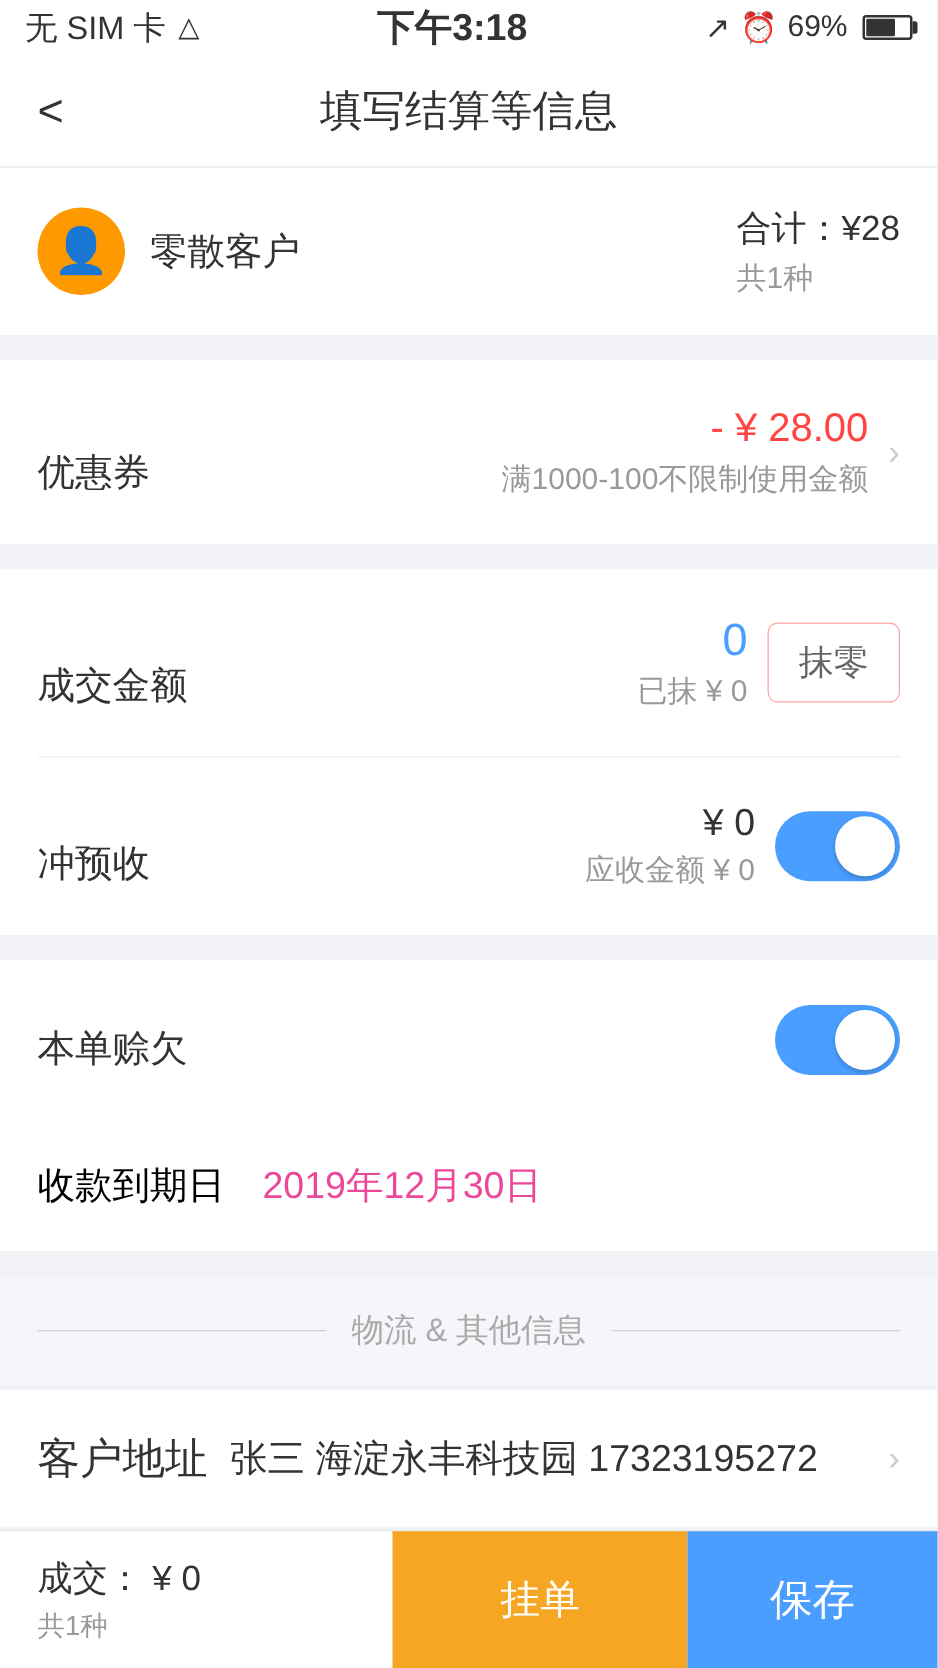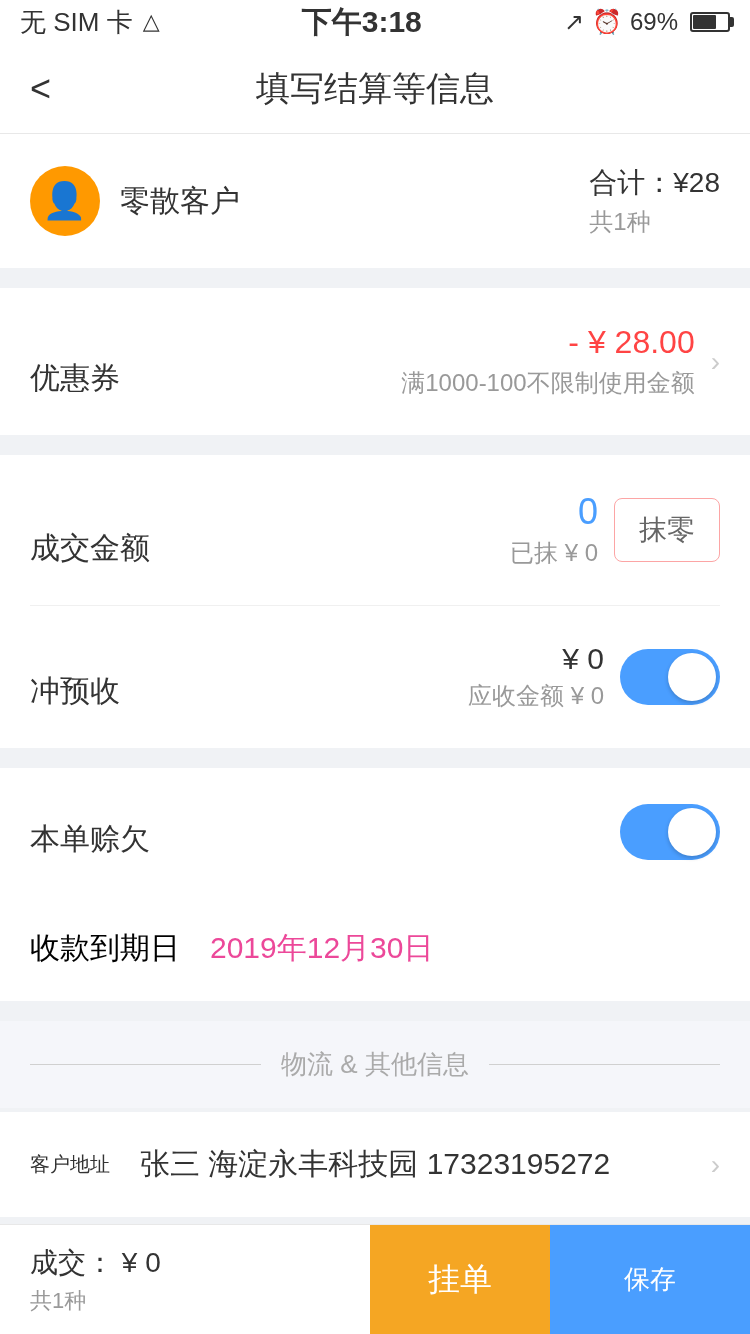--- a/index.html
+++ b/index.html
@@ -223,24 +223,24 @@
       white-space: nowrap;
     }
     
     .address-row {
       background: #fff;
       display: flex;
       align-items: center;
       padding: 32px 30px;
     }
     .address-label {
-      font-size: 20px;
+      font-size: 34px;
       color: #333;
       flex-shrink: 0;
-      margin-right: 30px;
+      margin-right: 18px;
     }
     .address-value {
       font-size: 30px;
       color: #333;
       flex: 1;
     }
     
     .bottom-bar {
       position: fixed;
       bottom: 0; left: 0;
@@ -251,32 +251,32 @@
       align-items: center;
       border-top: 1px solid #e8e8e8;
     }
     .bottom-summary {
       flex: 1;
       padding: 0 30px;
     }
     .bottom-trans { font-size: 28px; color: #333; }
     .bottom-count { font-size: 22px; color: #999; margin-top: 4px; }
     .btn-hang {
-      width: 180px; height: 110px;
+      width: 236px; height: 110px;
       background: #f5a623;
       display: flex; align-items: center; justify-content: center;
       font-size: 32px;
       color: #fff;
       cursor: pointer;
     }
     .btn-save {
       width: 200px; height: 110px;
       background: #4a9eff;
       display: flex; align-items: center; justify-content: center;
-      font-size: 26px;
+      font-size: 34px;
       color: #fff;
       cursor: pointer;
     }
     
     .wifi-icon { display: inline-block; font-size: 22px; }
   </style>
 </head>
 <body>
 
 <div class="status-bar">

